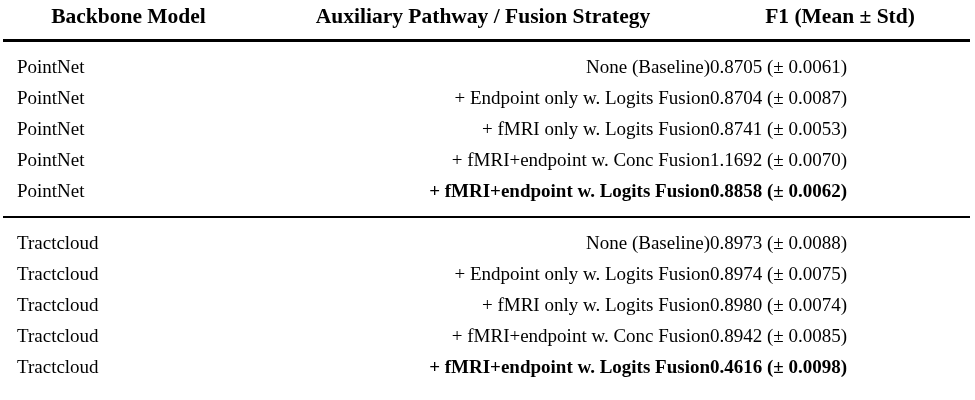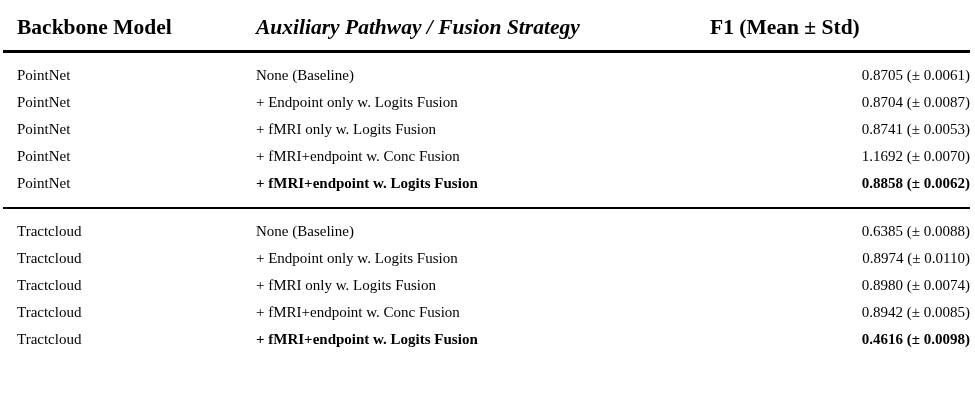--- a/index.html
+++ b/index.html
@@ -32,33 +32,32 @@
 
   table.results-table col.col-backbone  { width: 237px; }
   table.results-table col.col-strategy  { width: 470px; }
   table.results-table col.col-f1        { width: 260px; }
 
   thead th {
     font-weight: bold;
     font-size: 21.5px;
     line-height: 1;
     padding: 0;
-    text-align: left;
+    text-align: center;
     vertical-align: bottom;
     white-space: nowrap;
   }
   th.th-backbone {
     padding: 6px 0 11px 14px;
   }
   th.th-strategy {
     padding: 6px 0 11px 16px;
-    font-style: italic;
   }
   th.th-f1 {
-    padding: 17px 0 11px 0;
+    padding: 6px 0 11px 0;
   }
 
   tr.header-rule-row td {
     padding: 0;
     height: 3px;
     line-height: 0;
     font-size: 0;
   }
   .rule-heavy {
     height: 3px;
@@ -84,38 +83,38 @@
     font-size: 0;
   }
   tr.mid-rule-row td {
     padding: 0;
     height: 2px;
     line-height: 0;
     font-size: 0;
   }
 
   tbody td {
-    font-size: 15px;
+    font-size: 19px;
     line-height: 1;
     padding: 0;
     vertical-align: baseline;
     white-space: nowrap;
   }
   td.cell-backbone {
     padding: 6px 0 6px 14px;
     text-align: left;
   }
   td.cell-strategy {
     padding: 6px 0 6px 16px;
-    text-align: left;
+    text-align: right;
     margin-top: 27px;
   }
   td.cell-f1 {
     padding: 6px 0 6px 0;
-    text-align: right;
+    text-align: left;
   }
   tr.row-highlight td.cell-strategy,
   tr.row-highlight td.cell-f1 {
     font-weight: bold;
   }
 </style>
 </head>
 <body>
 
 <div id="table-root">
@@ -180,26 +179,26 @@
           <div class="rule-light"></div>
         </td>
       </tr>
       <tr class="spacer-row">
         <td colspan="3"></td>
       </tr>
 
       <tr class="data-row">
         <td class="cell-backbone">Tractcloud</td>
         <td class="cell-strategy">None (Baseline)</td>
-        <td class="cell-f1">0.6385 (± 0.0088)</td>
+        <td class="cell-f1">0.8973 (± 0.0088)</td>
       </tr>
       <tr class="data-row">
         <td class="cell-backbone">Tractcloud</td>
         <td class="cell-strategy">+ Endpoint only w. Logits Fusion</td>
-        <td class="cell-f1">0.8974 (± 0.0110)</td>
+        <td class="cell-f1">0.8974 (± 0.0075)</td>
       </tr>
       <tr class="data-row">
         <td class="cell-backbone">Tractcloud</td>
         <td class="cell-strategy">+ fMRI only w. Logits Fusion</td>
         <td class="cell-f1">0.8980 (± 0.0074)</td>
       </tr>
       <tr class="data-row">
         <td class="cell-backbone">Tractcloud</td>
         <td class="cell-strategy">+ fMRI+endpoint w. Conc Fusion</td>
         <td class="cell-f1">0.8942 (± 0.0085)</td>

